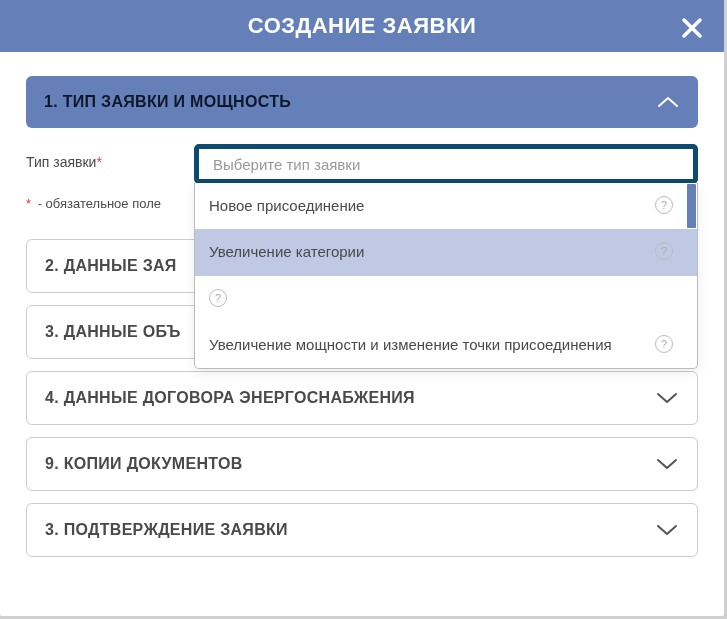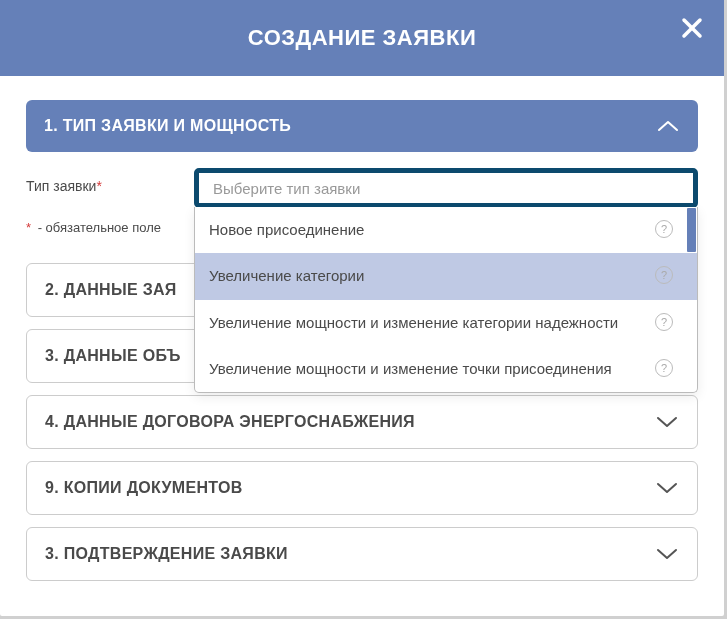--- a/index.html
+++ b/index.html
@@ -17,21 +17,21 @@
     .modal {
       background: #fff;
       width: 724px;
       height: 616px;
       position: relative;
       border-radius: 2px;
     }
     .modal-header {
       background: #6580b8;
       color: #fff;
-      height: 76px;
+      height: 52px;
       display: flex;
       align-items: center;
       justify-content: center;
       position: relative;
     }
     .modal-title {
       font-size: 22px;
       font-weight: 600;
       letter-spacing: 0.5px;
     }
@@ -57,21 +57,21 @@
       border-radius: 6px;
       padding: 14px 18px;
       display: flex;
       justify-content: space-between;
       align-items: center;
       margin-bottom: 16px;
       cursor: pointer;
     }
     .section-header.active {
       background: #6580b8;
-      color: #ffffff;
+      color: #0f172a;
       border: none;
     }
     .section-header.collapsed {
       background: #fff;
       color: #4a4a4a;
       border: 1px solid #ccc;
       margin-bottom: 12px;
     }
     .section-title {
       font-size: 16px;
@@ -222,21 +222,20 @@
             <div class="dropdown-scroll"></div>
             <div class="dropdown-item">
               <span class="dropdown-item-text">Новое присоединение</span>
               <span class="help-icon">?</span>
             </div>
             <div class="dropdown-item selected">
               <span class="dropdown-item-text">Увеличение категории</span>
               <span class="help-icon">?</span>
             </div>
             <div class="dropdown-item">
-              <span class="dropdown-item-text">Увеличение мощности и изменение категории надежности</span>
               <span class="help-icon">?</span>
             </div>
             <div class="dropdown-item">
               <span class="dropdown-item-text">Увеличение мощности и изменение точки присоединения</span>
               <span class="help-icon">?</span>
             </div>
           </div>
         </div>
       </div>
 

